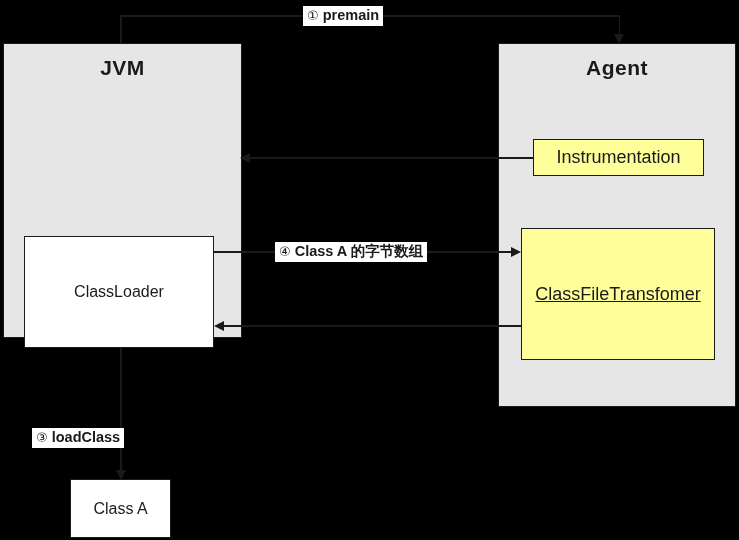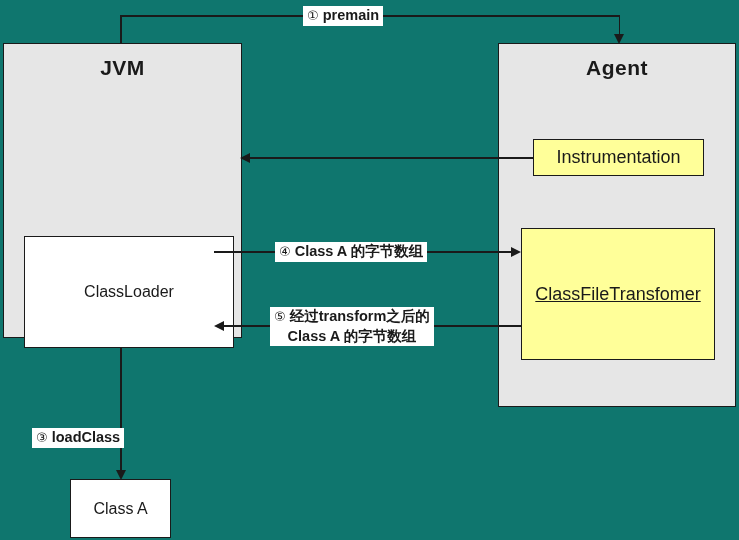--- a/index.html
+++ b/index.html
@@ -7,21 +7,21 @@
     padding: 0;
     background: #ffffff;
   }
   body {
     font-family: "Liberation Sans", "DejaVu Sans", sans-serif;
   }
   #canvas {
     position: relative;
     width: 739px;
     height: 540px;
-    background: #0f766e;
+    background: #000000;
     overflow: hidden;
   }
   .box {
     position: absolute;
     box-sizing: border-box;
     border: 1.5px solid #1a1a1a;
     display: flex;
     align-items: center;
     justify-content: center;
     text-align: center;
@@ -113,44 +113,37 @@
     <div class="container-title">Agent</div>
   </div>
 
   <div class="edge edge-h" style="left:249px; top:157px; width:284px;"></div>
   <div class="arrowhead arrow-left" style="left:240px; top:153px;"></div>
 
   <div class="box yellow-box" style="left:533px; top:139px; width:171px; height:37px;">
     <span>Instrumentation</span>
   </div>
 
-  <div class="box white-box" style="left:24px; top:236px; width:210px; height:112px;">
+  <div class="box white-box" style="left:24px; top:236px; width:190px; height:112px;">
     <span>ClassLoader</span>
   </div>
 
   <div class="box yellow-box" style="left:521px; top:228px; width:194px; height:132px;text-decoration:underline;">
     <span>ClassFileTransfomer</span>
   </div>
 
   <div class="edge edge-h" style="left:214px; top:251px; width:298px;"></div>
   <div class="arrowhead arrow-right" style="left:511px; top:247px;"></div>
   <div class="edge-label" style="left:275px; top:242px;">
     <span class="step-num">④</span>
     <span>Class A 的字节数组</span>
   </div>
 
   <div class="edge edge-h" style="left:223px; top:325px; width:298px;"></div>
   <div class="arrowhead arrow-left" style="left:214px; top:321px;"></div>
-  <div class="edge-label" style="left:270px; top:307px;">
-    <div>
-      <span class="step-num">⑤</span>
-      <span>经过transform之后的</span>
-    </div>
-    <div>Class A 的字节数组</div>
-  </div>
 
   <div class="edge edge-v" style="left:120px; top:348px; height:128px;"></div>
   <div class="arrowhead arrow-down" style="left:116px; top:470px;"></div>
   <div class="edge-label" style="left:32px; top:428px;">
     <span class="step-num">③</span>
     <span>loadClass</span>
   </div>
 
   <div class="box white-box" style="left:70px; top:479px; width:101px; height:59px;">
     <span>Class A</span>

